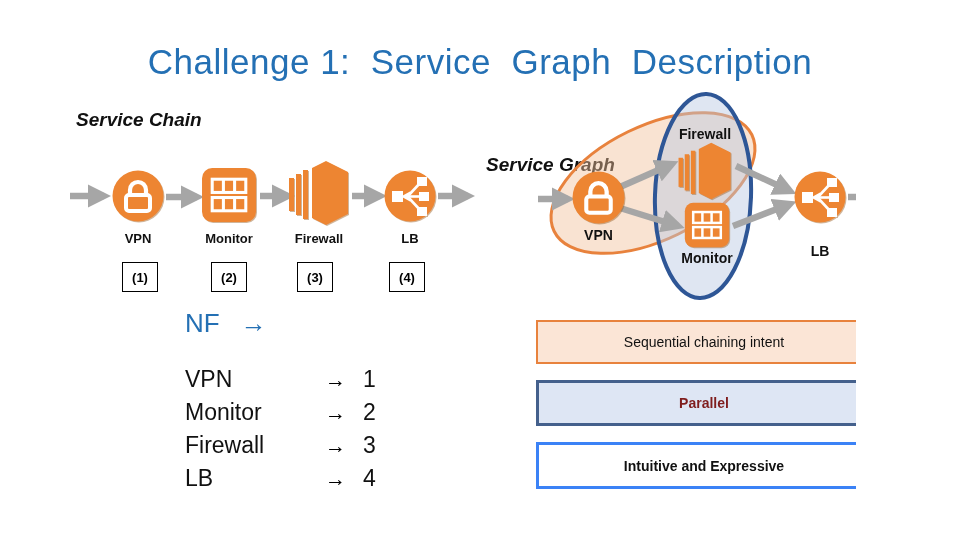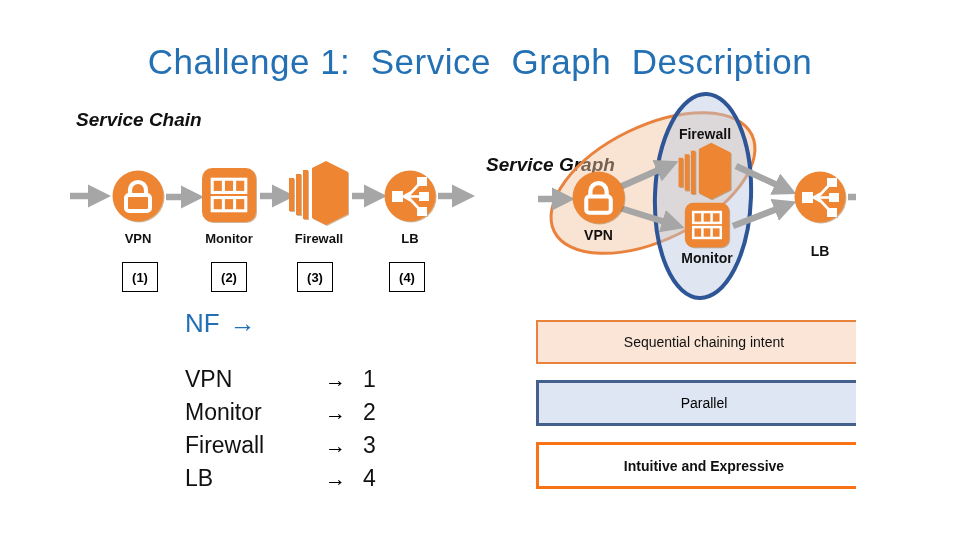--- a/index.html
+++ b/index.html
@@ -20,35 +20,35 @@
   .node-label{
     position:absolute;z-index:4;text-align:center;font-size:13px;font-weight:bold;color:#111;
   }
   .graph-label{font-weight:600;font-size:14px;}
   .pos-box{
     position:absolute;z-index:3;width:34px;height:28px;border:1.6px solid #000;background:#fff;
     display:flex;align-items:center;justify-content:center;font-size:13px;font-weight:600;
   }
   .nf-header{
     position:absolute;left:185px;top:308px;z-index:3;display:flex;align-items:flex-end;
-    font-size:26px;color:#2470B4;
+    font-size:26px;color:#2470B4;gap:11px;
   }
   .nf-header .hdr-arrow{font-size:26px;margin:0 16px 0 10px;color:#2470B4;}
   .nf-rows{position:absolute;left:185px;top:363px;z-index:3;}
   .nf-row{display:flex;align-items:center;height:33px;font-size:23px;color:#111;}
   .nf-row .nf-name{width:140px;}
   .nf-row .row-arrow{width:38px;font-size:21px;color:#000;}
   .callout{
     position:absolute;left:536px;width:336px;z-index:3;display:flex;align-items:center;
     justify-content:center;font-size:14px;color:#111;box-sizing:border-box;
   }
   .callout.sequential{top:320px;height:44px;background:#FBE5D6;border:2.5px solid #E8823D;}
   .callout.parallel{top:380px;height:46px;background:#DEE6F4;border:3px solid #44608C;}
-  .callout.parallel .red{color:#000000;font-weight:normal;}
-  .callout.intuitive{top:442px;height:47px;background:#fff;border:3px solid #f97316;font-weight:bold;}
+  .callout.parallel .red{color:#7f1d1d;font-weight:bold;}
+  .callout.intuitive{top:442px;height:47px;background:#fff;border:3px solid #3b82f6;font-weight:bold;}
   .page-number{position:absolute;left:886px;top:501px;width:40px;text-align:center;
     font-size:15px;color:#8a8a8a;z-index:3;}
 </style>
 </head>
 <body>
 
 <div class="slide">
 
   <div class="title">Challenge 1:  Service  Graph  Description</div>
 

